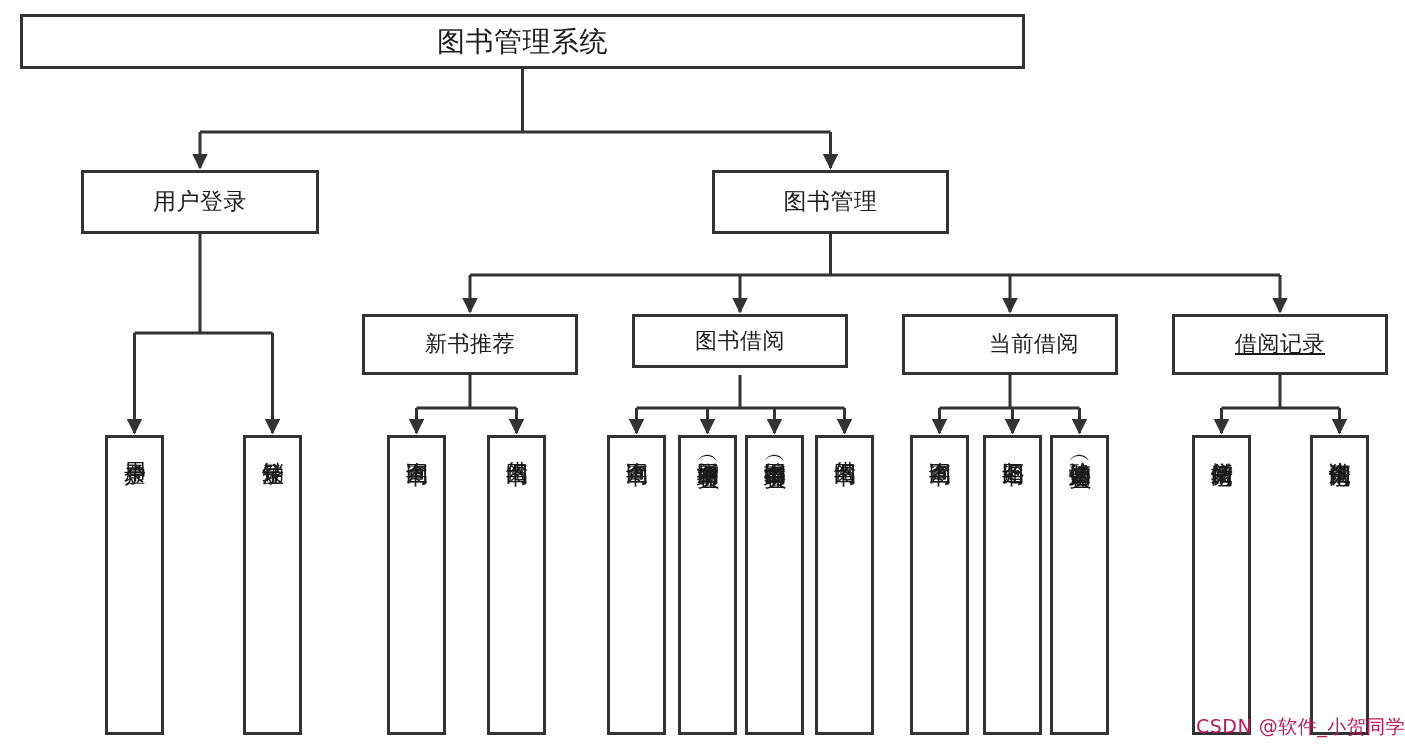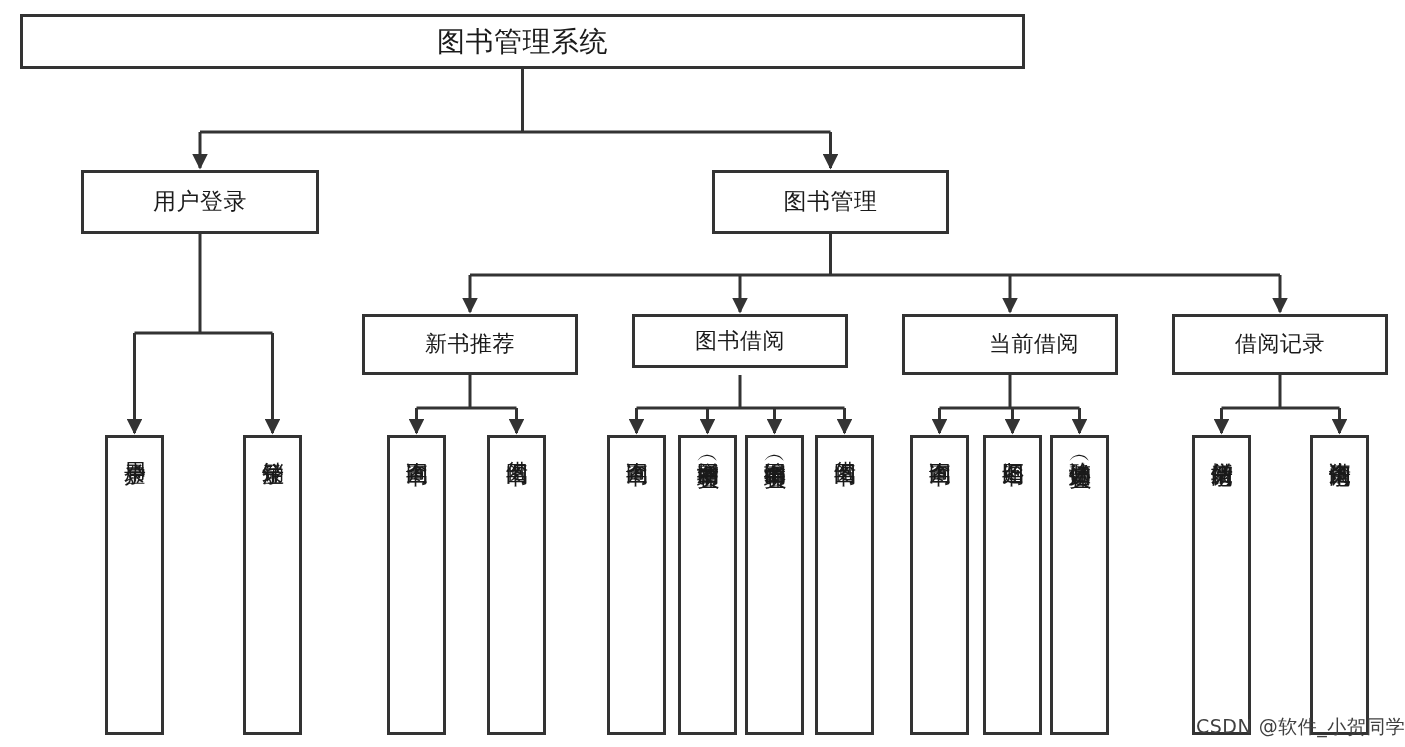--- a/index.html
+++ b/index.html
@@ -51,21 +51,21 @@
   .node.leaf .node-label {
     writing-mode: vertical-rl;
     text-orientation: upright;
     font-size: 22px;
     line-height: 1.22;
     letter-spacing: 1px;
     white-space: nowrap;
   }
   .watermark {
     position: absolute;
-    color: #404040;
+    color: #be185d;
     font-size: 19px;
     white-space: nowrap;
     letter-spacing: 0.5px;
     pointer-events: none;
   }
 </style>
 </head>
 <body>
 
 <div id="canvas">
@@ -126,21 +126,21 @@
 
   <div class="node level-1" id="n-book-manage" style="left: 712px; top: 170px; width: 237px; height: 64px;">
     <span class="node-label">图书管理</span>
   </div>
   <div class="node level-2" id="n-book-borrow" style="left: 632px; top: 314px; width: 216px; height: 54px;">
     <span class="node-label">图书借阅</span>
   </div>
   <div class="node level-2" id="n-current-borrow" style="left: 902px; top: 314px; width: 216px; height: 61px; padding-left: 48px;">
     <span class="node-label">当前借阅</span>
   </div>
-  <div class="node level-2" id="n-borrow-record" style="left: 1172px; top: 314px; width: 216px; height: 61px;">
+  <div class="node level-2" id="n-borrow-record" style="left: 1172px; top: 314px; width: 216px; height: 61px; text-decoration: underline;">
     <span class="node-label">借阅记录</span>
   </div>
 
   <div class="node leaf" id="n-leaf-user-login" style="left: 105px; top: 435px; width: 59px; height: 300px;">
     <span class="node-label">用户登录</span>
   </div>
   <div class="node leaf" id="n-leaf-logout" style="left: 243px; top: 435px; width: 59px; height: 300px;">
     <span class="node-label">注销登录</span>
   </div>
   <div class="node leaf" id="n-leaf-query-book-1" style="left: 387px; top: 435px; width: 59px; height: 300px;">

